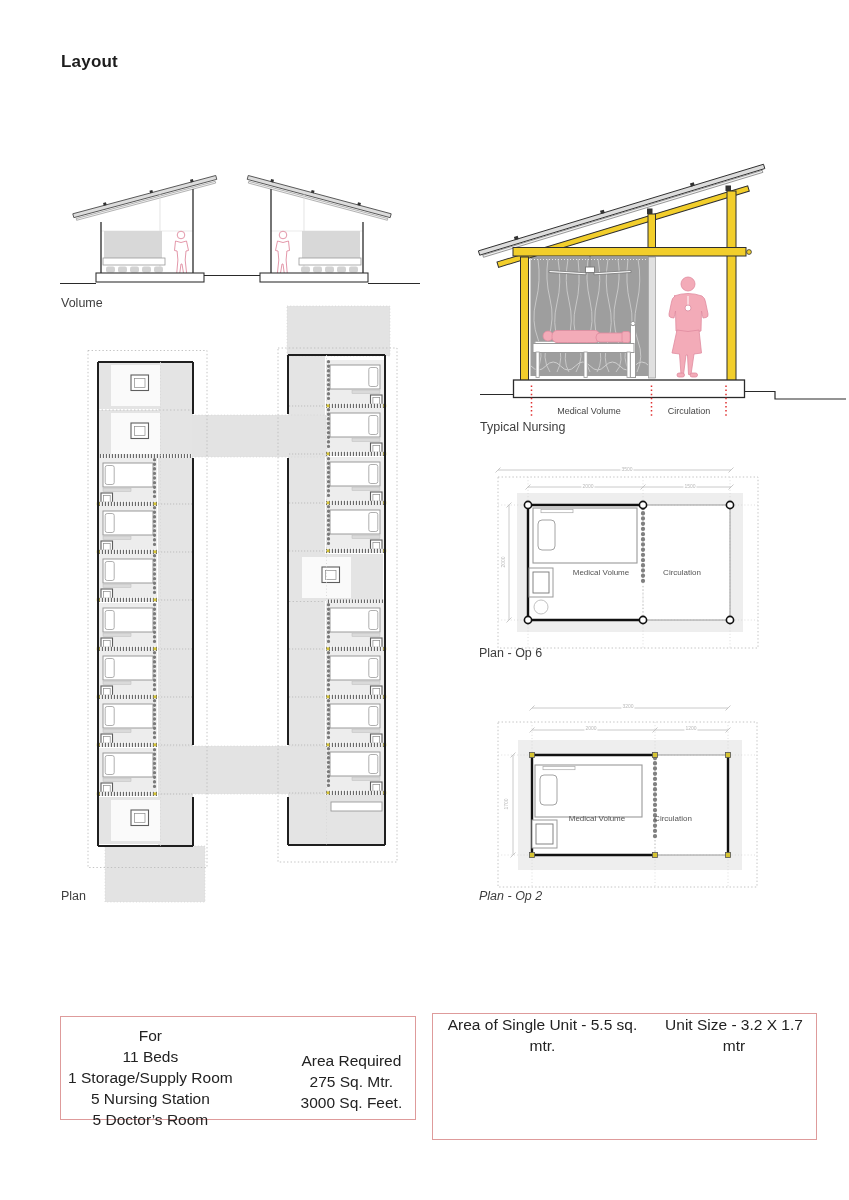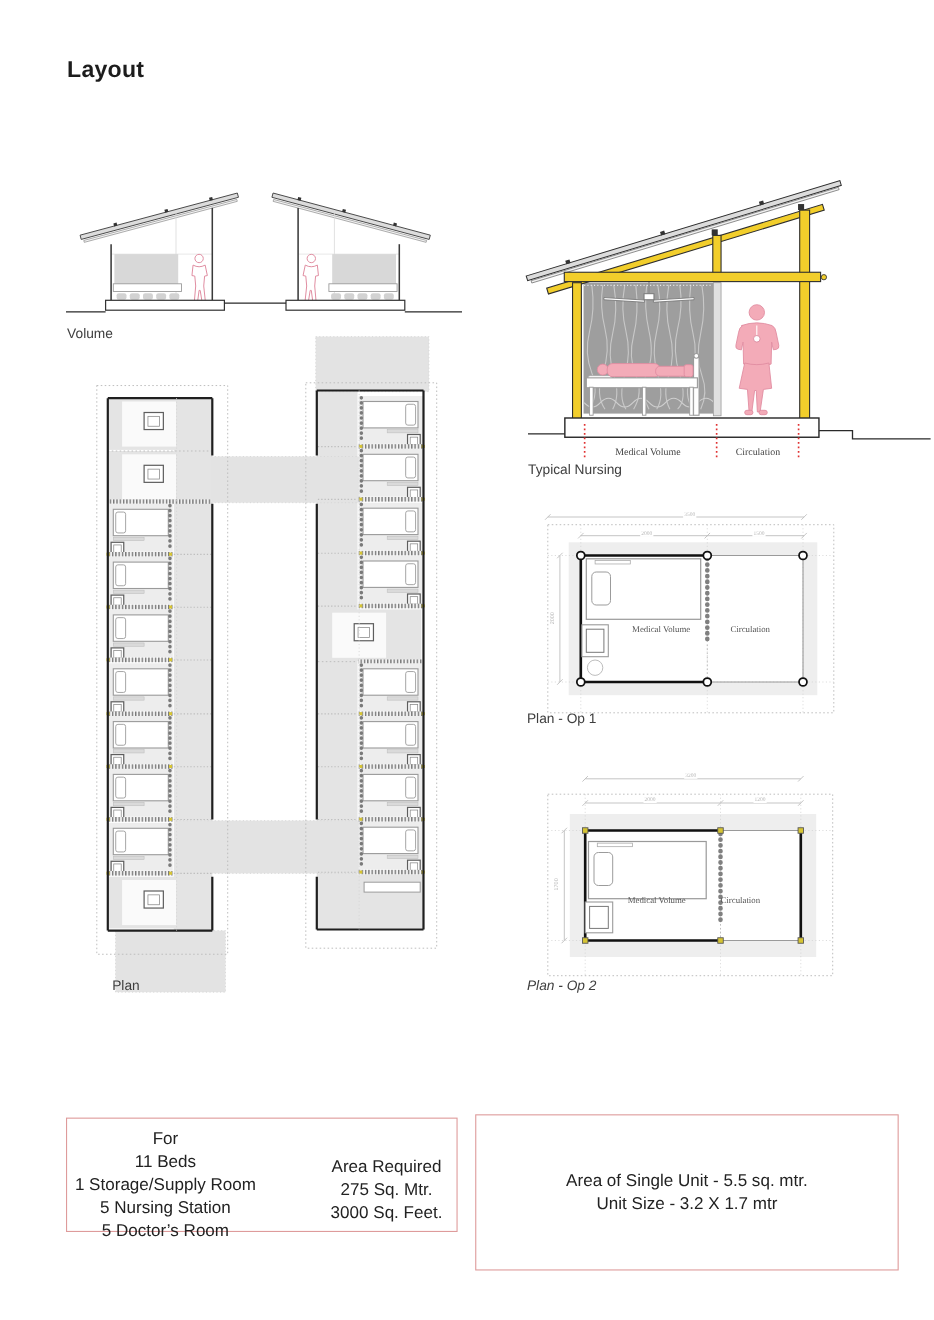--- a/index.html
+++ b/index.html
@@ -1,32 +1,32 @@
 <!DOCTYPE html>
 <html><head>
 <meta charset="utf-8">
 <style>
   html,body{margin:0;padding:0;background:#fff;}
   .page{position:relative;width:849px;height:1200px;background:#fff;overflow:hidden;
         font-family:"Liberation Sans", sans-serif;}
   svg{position:absolute;left:0;top:0;}
   .t{position:absolute;white-space:nowrap;color:#3E3E3E;}
-  .title{font-size:21px;font-weight:700;color:#1C1C1C;letter-spacing:.2px;}
+  .title{font-size:17px;font-weight:700;color:#1C1C1C;letter-spacing:.2px;}
   .lbl{font-size:12.5px;color:#3E3E3E;}
-  .c{transform:translateX(-50%);font-family:Liberation Serif, serif;}
+  .c{transform:translateX(-50%);}
   .zone{font-size:9px;color:#454545;}
   .zone2{font-size:8px;color:#555;}
   .dim{font-size:5px;color:#B9B9B9;background:#fff;padding:0 1px;}
   .dimv{transform:translate(-50%,-50%) rotate(-90deg);}
   .box{position:absolute;border:1.5px solid #DE9B9B;background:#fff;box-sizing:border-box;
        color:#222;font-size:15.5px;line-height:21px;text-align:center;}
   #reqBox{left:60px;top:1016px;width:356px;height:104px;display:flex;gap:48px;}
   #reqBox .colL{width:208px;padding-top:8px;}
   #reqBox .colR{width:148px;padding-top:33px;}
-  #unitBox{left:432px;top:1013px;width:385px;height:142px;display:flex;flex-direction:column;
+  #unitBox{left:432px;top:1013px;width:385px;height:127px;display:flex;flex-direction:row;
            justify-content:center;}
   
   .wall{stroke:#1F1F1F;stroke-width:2;fill:none;}
   .wallT{stroke:#111;stroke-width:2.4;fill:none;}
   .thin{stroke:#9A9A9A;stroke-width:1;fill:none;}
   .dot{stroke:#BDBDBD;stroke-width:.9;fill:none;stroke-dasharray:1.4 2.2;}
   .dotL{stroke:#D6D6D6;stroke-width:.8;fill:none;stroke-dasharray:1 2.2;}
   .coil{stroke:#7A7A7A;stroke-width:3.2;stroke-dasharray:.2 4.4;stroke-linecap:round;fill:none;}
   .coilB{stroke:#808080;stroke-width:4.2;stroke-dasharray:.2 5;stroke-linecap:round;fill:none;}
   .dimln{stroke:#BDBDBD;stroke-width:.8;fill:none;}
@@ -345,22 +345,22 @@
       <path class="dimln" d="M529.5,710.5 l5,-5 M725.5,710.5 l5,-5 M529.5,732.5 l5,-5 M652.5,732.5 l5,-5 M725.5,732.5 l5,-5 M510.5,757.5 l5,-5 M510.5,857.5 l5,-5"></path>
     </g>
   </g>
 </svg>
 
 <div class="t title" style="left:61px;top:52px;">Layout</div>
 <div class="t lbl" style="left:61px;top:296px;">Volume</div>
 <div class="t lbl" style="left:480px;top:420px;">Typical Nursing</div>
 <div class="t zone c" style="left:589px;top:406px;">Medical Volume</div>
 <div class="t zone c" style="left:689px;top:406px;">Circulation</div>
-<div class="t lbl" style="left:61px;top:889px;margin-left:41px;">Plan</div>
-<div class="t lbl" style="left:479px;top:646px;">Plan - Op 1</div>
+<div class="t lbl" style="left:61px;top:889px;">Plan</div>
+<div class="t lbl" style="left:479px;top:646px;">Plan - Op 6</div>
 <div class="t lbl" style="left:479px;top:889px;font-style:italic;">Plan - Op 2</div>
 
 <div class="t dim c" style="left:627px;top:466px;">3500</div>
 <div class="t dim c" style="left:588px;top:483px;">2000</div>
 <div class="t dim c" style="left:690px;top:483px;">1500</div>
 <div class="t dim dimv" style="left:503px;top:562px;">2000</div>
 <div class="t zone2 c" style="left:601px;top:568px;">Medical Volume</div>
 <div class="t zone2 c" style="left:682px;top:568px;">Circulation</div>
 
 <div class="t dim c" style="left:628px;top:703px;">3200</div>

